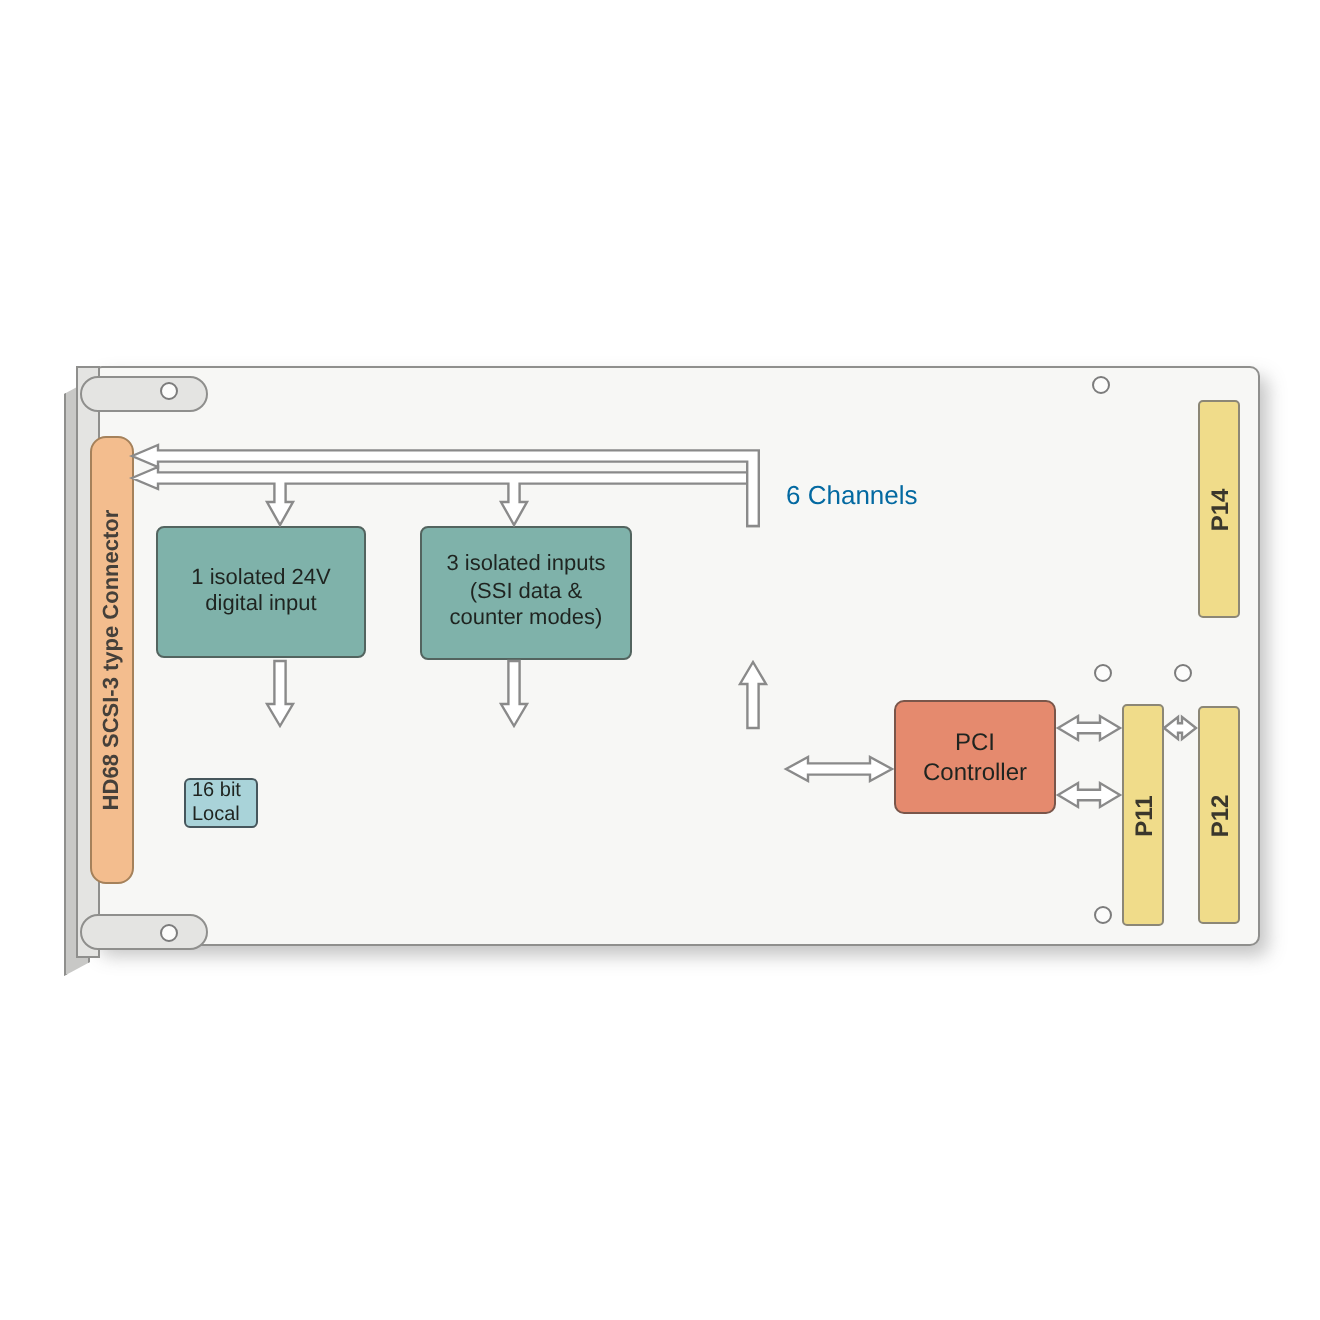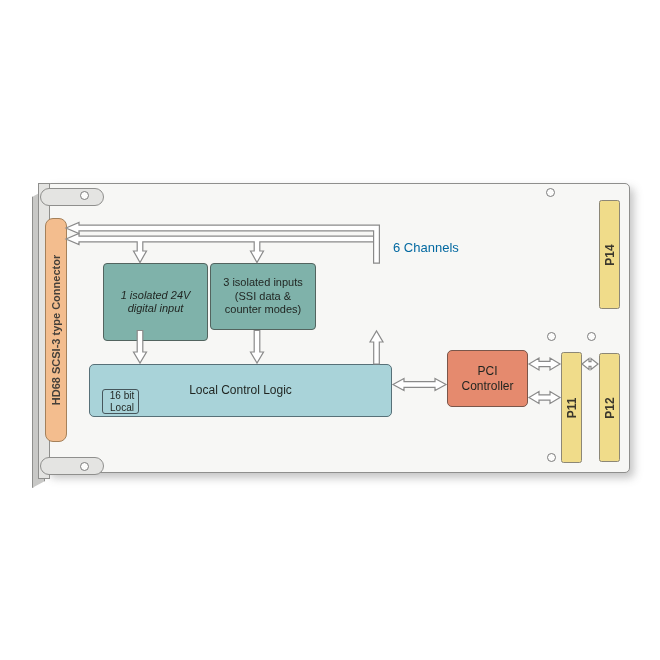--- a/index.html
+++ b/index.html
@@ -21,27 +21,27 @@
   
   .hd68{left:45px;top:218px;width:22px;height:224px;background:#f3bd8e;border:1.4px solid #a5815a;
         border-radius:8px;box-sizing:border-box;}
   .vlabel{position:absolute;left:50%;top:50%;transform:translate(-50%,-50%) rotate(-90deg);
           white-space:nowrap;font-weight:bold;}
   .hd68 .vlabel{font-size:11px;color:#45403a;}
   
   .blk{display:flex;flex-direction:column;align-items:center;justify-content:center;
        text-align:center;box-sizing:border-box;font-size:11px;line-height:13.5px;color:#1f2420;}
   .teal{background:#7fb2aa;border:1.3px solid #53645f;border-radius:4px;}
-  .b1{left:103px;top:263px;width:105px;height:78px;font-style:italic;}
+  .b1{left:78px;top:263px;width:105px;height:66px;}
   .b2{left:210px;top:263px;width:106px;height:67px;}
   .b3{left:320px;top:263px;width:107px;height:67px;}
   .lcl{left:89px;top:364px;width:303px;height:53px;background:#a9d3d9;border:1.3px solid #577078;
        border-radius:5px;font-size:12px;}
-  .timer{left:102px;top:389px;width:37px;height:25px;background:#a9d3d9;border:1.3px solid #46565c;
-         border-radius:3px;font-size:10px;line-height:11.5px;align-items:center;
+  .timer{left:92px;top:389px;width:37px;height:25px;background:#a9d3d9;border:1.3px solid #46565c;
+         border-radius:3px;font-size:10px;line-height:11.5px;align-items:flex-start;
          padding-left:3px;text-align:left;}
   .pci{left:447px;top:350px;width:81px;height:57px;background:#e58a6e;border:1.3px solid #7a564a;
        border-radius:5px;font-size:12px;line-height:15px;}
   
   .ycon{background:#f0dc8a;border:1.3px solid #8c8776;border-radius:2.5px;box-sizing:border-box;}
   .p14{left:599px;top:200px;width:21px;height:109px;}
   .p11{left:561px;top:352px;width:21px;height:111px;}
   .p12{left:599px;top:353px;width:21px;height:109px;}
   .ycon .vlabel{font-size:12px;color:#3a372c;}
   
@@ -71,23 +71,20 @@
   <div class="abs blk teal b1">
     <span>1 isolated 24V</span>
     <span>digital input</span>
   </div>
   <div class="abs blk teal b2">
     <span>3 isolated inputs</span>
     <span>(SSI data &amp;</span>
     <span>counter modes)</span>
   </div>
 
-  <div class="abs blk lcl">
-    <span>Local Control Logic</span>
-  </div>
   <div class="abs blk timer">
     <span>16 bit</span>
     <span>Local</span>
   </div>
 
   <div class="abs blk pci">
     <span>PCI</span>
     <span>Controller</span>
   </div>
 

